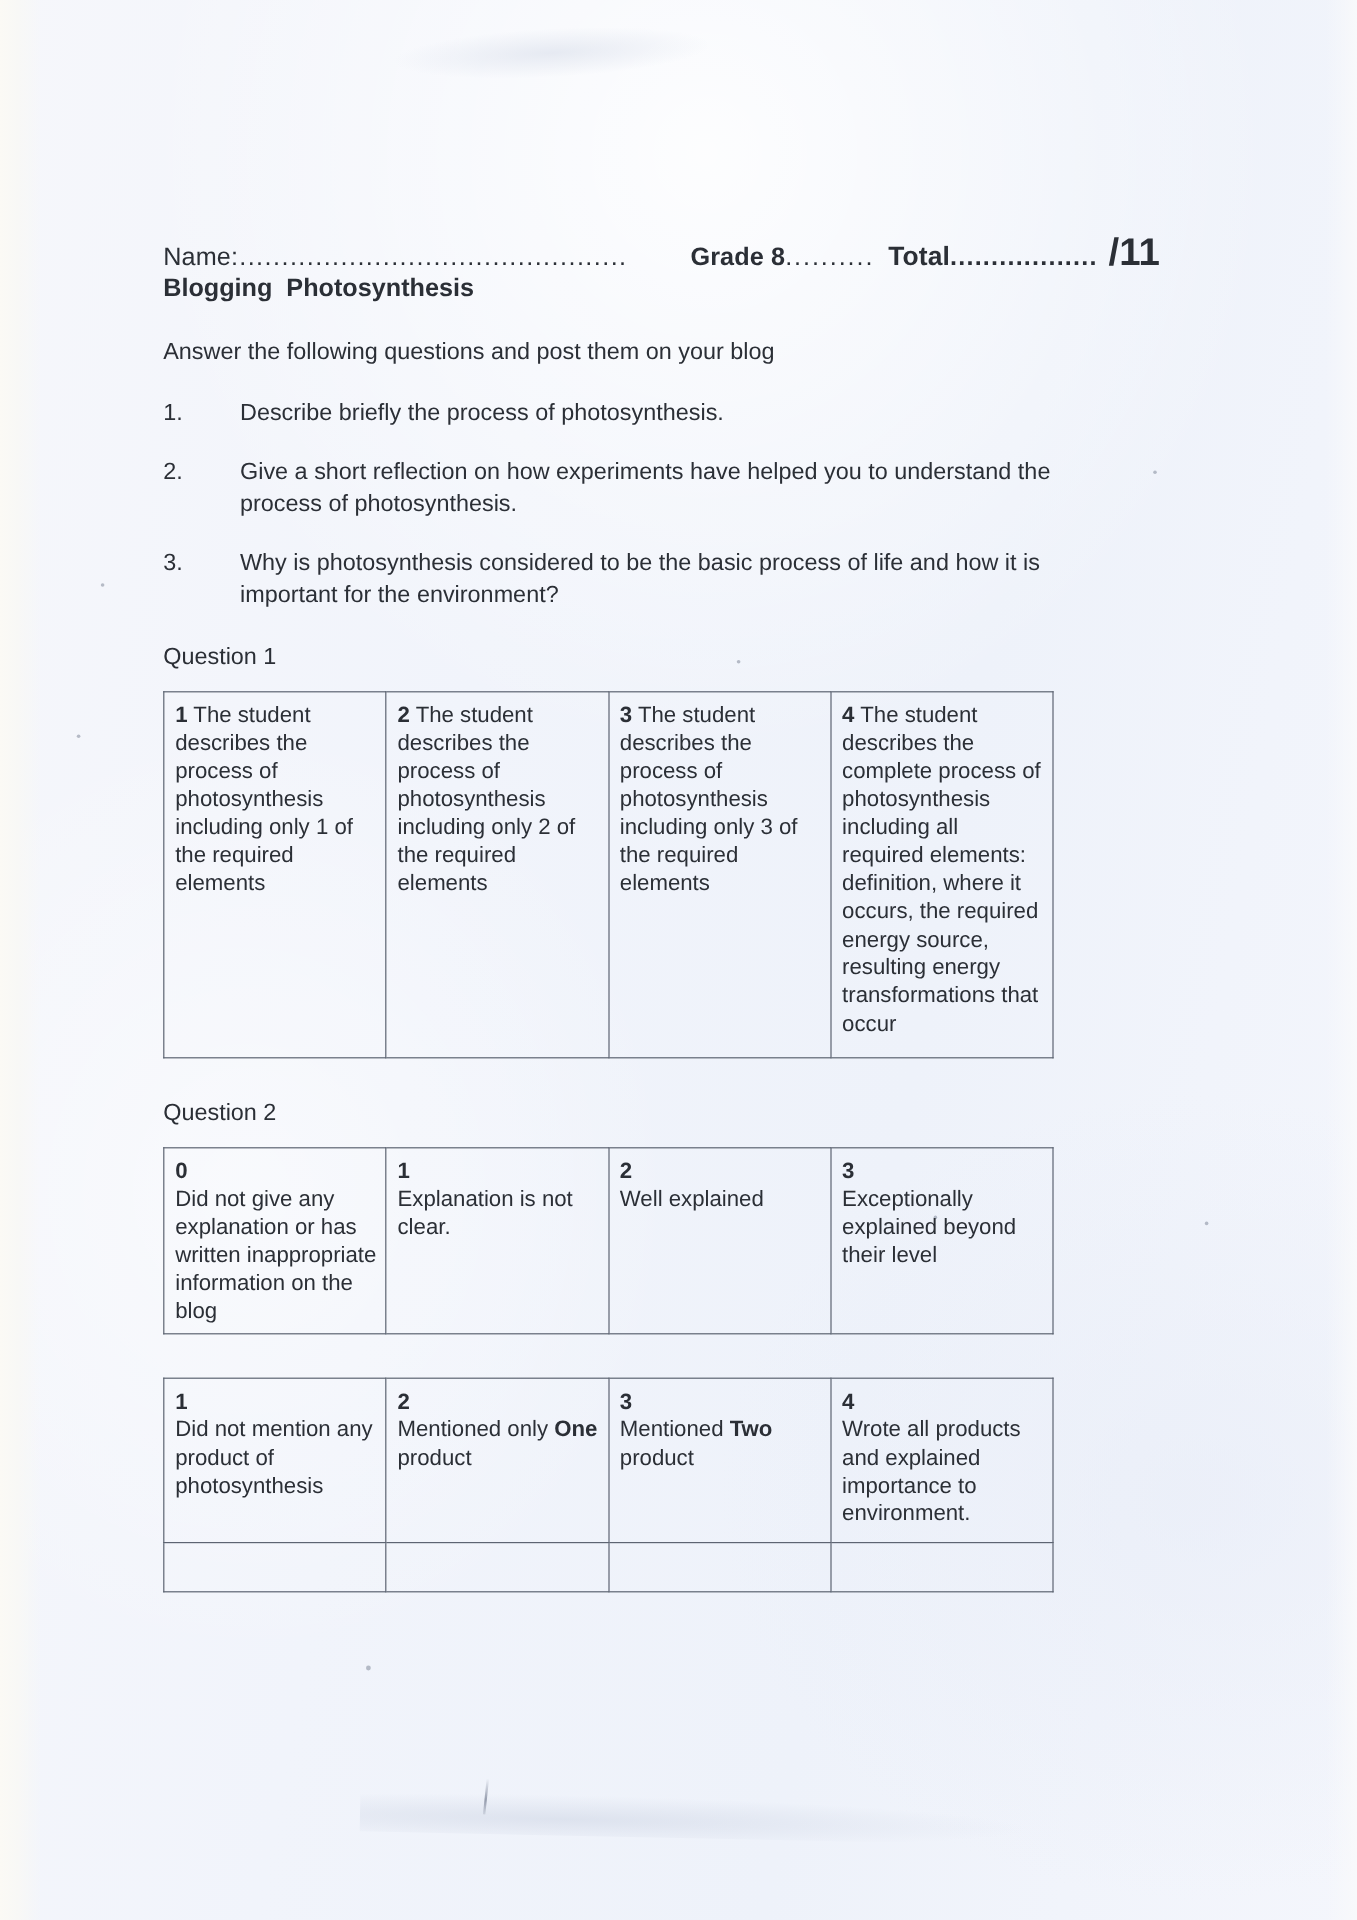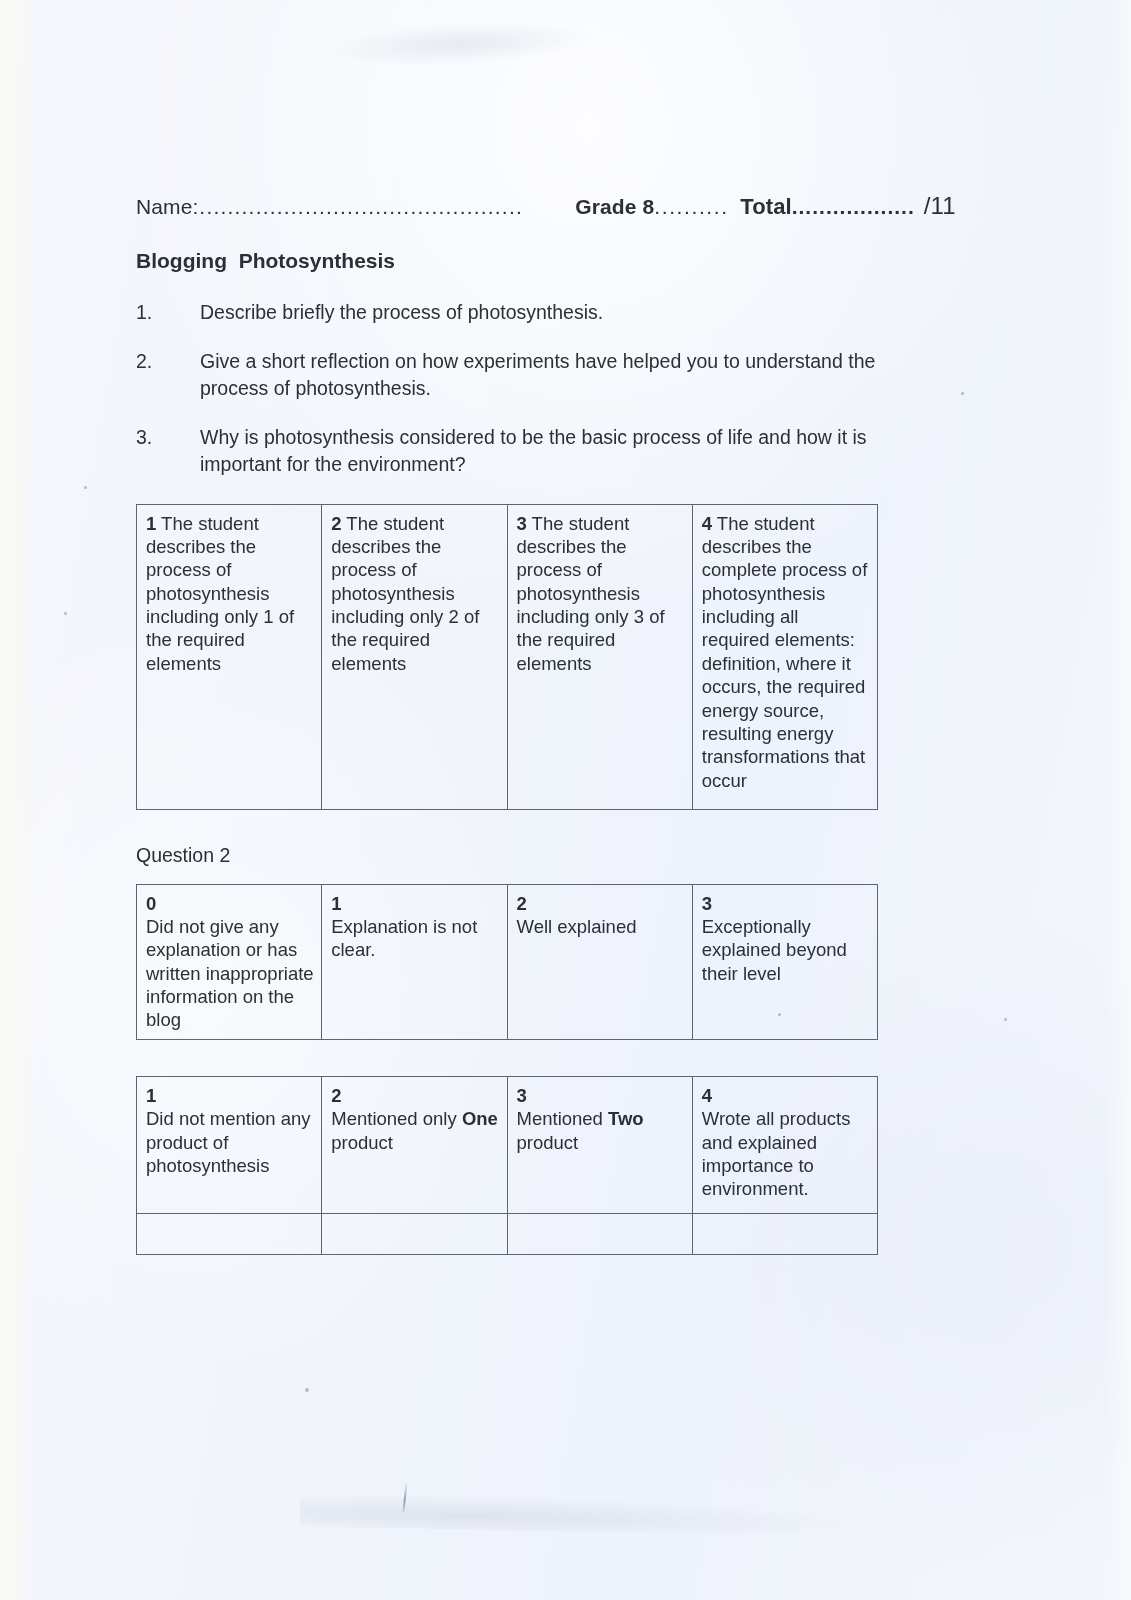--- a/index.html
+++ b/index.html
@@ -108,28 +108,27 @@
     text-align: center;
   }
   .dots-total {
     display: inline-block;
     overflow: hidden;
     width: 132px;
     font-weight: 700;
     letter-spacing: 1px;
   }
   .head-marks {
-    font-weight: 400;
-    font-size: 24px;
+    font-weight: 700;
+    font-size: 32px;
     text-align: center;
   }
 
   
   .doc-title {
-    margin-top: 29px;
     font-size: 21px;
     font-weight: 700;
     white-space: pre;
   }
 
   
   .instruction {
     margin-top: 29px;
     font-size: 19.5px;
     font-weight: 400;
@@ -214,37 +213,39 @@
       <span class="dots-name">..............................................</span>
     <span class="head-grade">Grade 8</span>
       <span class="dots-grade">..........</span>
     <span class="head-total">Total</span>
       <span class="dots-total">..................</span>
       <span class="head-marks">/11</span>
   </div>
 
   <div class="doc-title">Blogging  Photosynthesis</div>
 
+  <div class="instruction">Answer the following questions and post them on your blog</div>
 
   <div class="q-list">
     <div class="q-item">
       <span class="q-num">1.</span>
       <span class="q-text">Describe briefly the process of photosynthesis.</span>
     </div>
     <div class="q-item">
       <span class="q-num">2.</span>
       <span class="q-text">Give a short reflection on how experiments have helped you to understand the process of photosynthesis.</span>
     </div>
     <div class="q-item">
       <span class="q-num">3.</span>
       <span class="q-text">Why is photosynthesis considered to be the basic process of life and how it is important for the environment?</span>
     </div>
   </div>
 
   <div class="rubric-block" id="block-q1">
+    <div class="rubric-label">Question 1</div>
     <table class="rubric">
       <tbody>
           <tr>
         <td class="q1cell">
           <span class="score">1</span>
           <span class="cell-body">The student describes the process of photosynthesis including only 1 of the required elements</span>
         </td>
         <td class="q1cell">
           <span class="score">2</span>
           <span class="cell-body">The student describes the process of photosynthesis including only 2 of the required elements</span>

